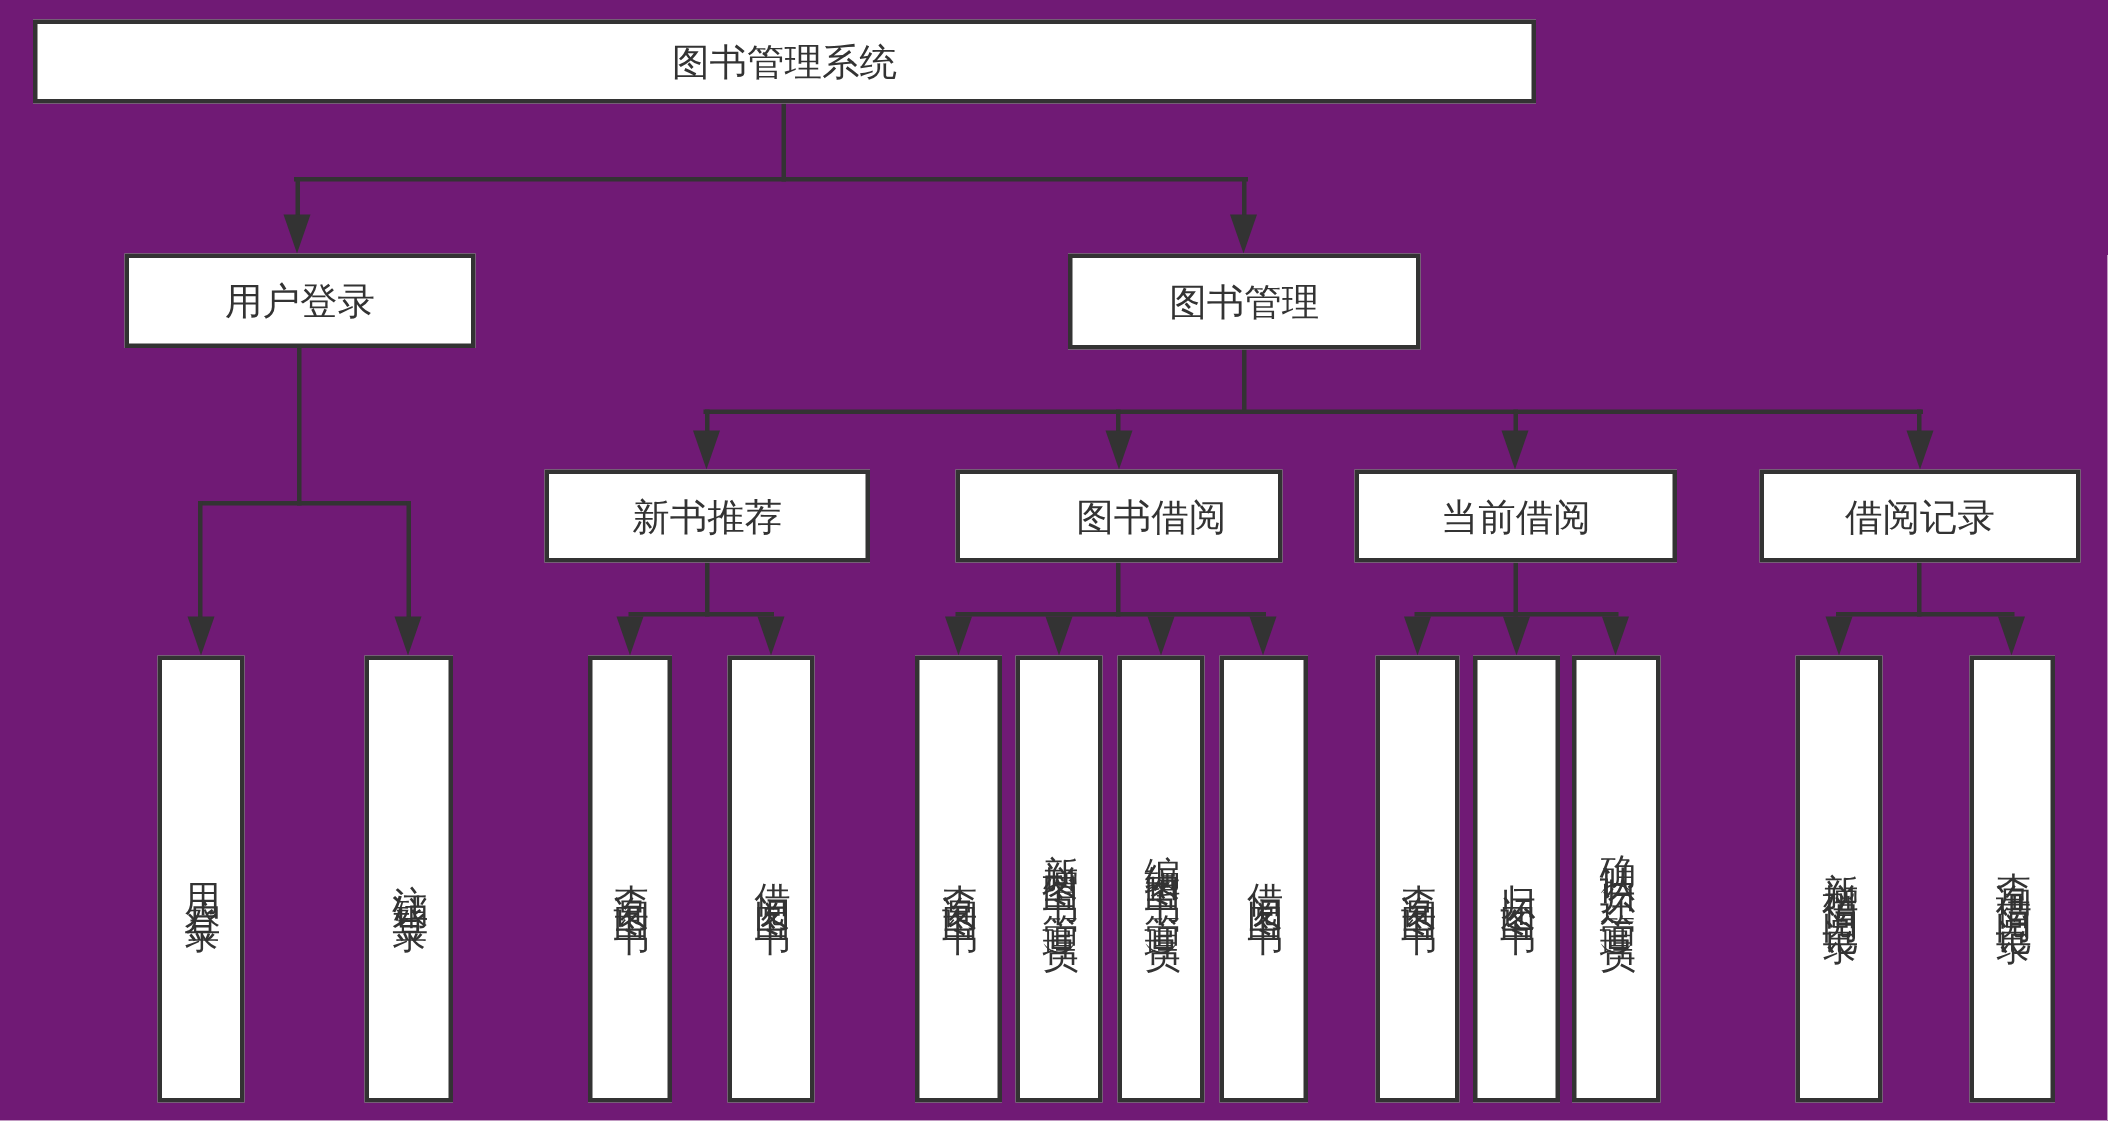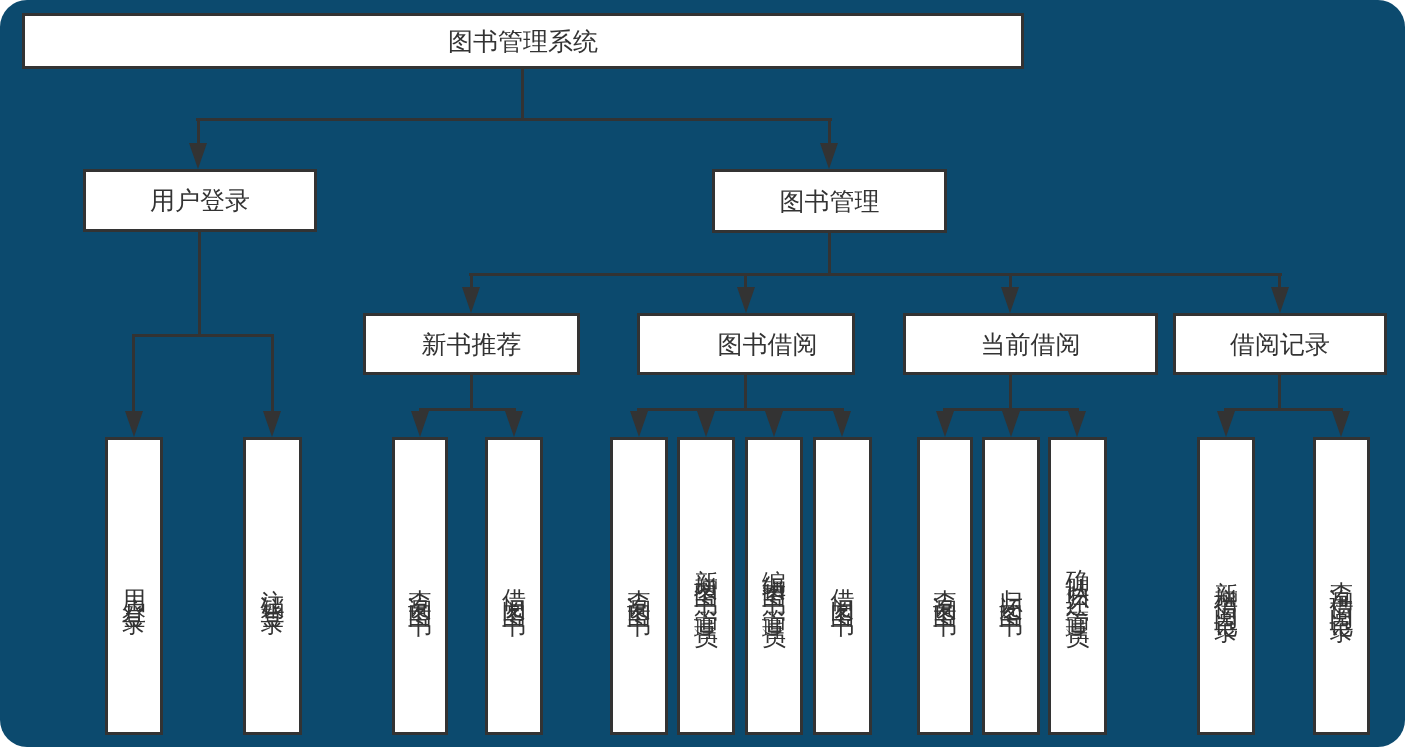--- a/index.html
+++ b/index.html
@@ -3,24 +3,23 @@
 <meta charset="utf-8">
 <style>
   :root{
     --line:#333333;
     --text:#333333;
     --boxbg:#ffffff;
     --wm:#a6a6a6;
   }
   html,body{margin:0;padding:0;background:#ffffff;}
   .canvas{
-    position:relative;width:1405px;height:747px;background:#0c4a6e;
+    position:relative;width:1405px;height:747px;background:#701a75;
     font-family:"Liberation Sans", sans-serif;color:var(--text);
     overflow:hidden;
-    border-radius:27px;
   }
   .box{
     position:absolute;box-sizing:border-box;background:var(--boxbg);
     border:3px solid var(--line);
     display:flex;align-items:center;justify-content:center;
     font-size:25px;color:var(--text);
     white-space:nowrap;
   }
   .vbox{
     writing-mode:vertical-rl;text-orientation:mixed;
@@ -93,21 +92,21 @@
   <div class="arr" style="left:1217px;top:411px;"></div>
   <div class="arr" style="left:1332px;top:411px;"></div>
 
   <div class="box" style="left:22px;top:13px;width:1002px;height:56px;">图书管理系统</div>
 
   <div class="box" style="left:83px;top:169px;width:234px;height:63px;">用户登录</div>
   <div class="box" style="left:712px;top:169px;width:235px;height:64px;">图书管理</div>
 
   <div class="box" style="left:363px;top:313px;width:217px;height:62px;">新书推荐</div>
   <div class="box" style="left:637px;top:313px;width:218px;height:62px;padding-left:43px;">图书借阅</div>
-  <div class="box" style="left:903px;top:313px;width:255px;height:62px;">当前借阅</div>
+  <div class="box" style="left:903px;top:313px;width:215px;height:62px;">当前借阅</div>
   <div class="box" style="left:1173px;top:313px;width:214px;height:62px;">借阅记录</div>
 
   <div class="box vbox" style="left:105px;top:437px;width:58px;height:298px;">用户登录</div>
   <div class="box vbox" style="left:243px;top:437px;width:59px;height:298px;">注销登录</div>
 
   <div class="box vbox" style="left:392px;top:437px;width:56px;height:298px;">查询图书</div>
   <div class="box vbox" style="left:485px;top:437px;width:58px;height:298px;">借阅图书</div>
 
   <div class="box vbox" style="left:610px;top:437px;width:58px;height:298px;">查询图书</div>
   <div class="box vbox" style="left:677px;top:437px;width:58px;height:298px;">新增图书（管理员）</div>

